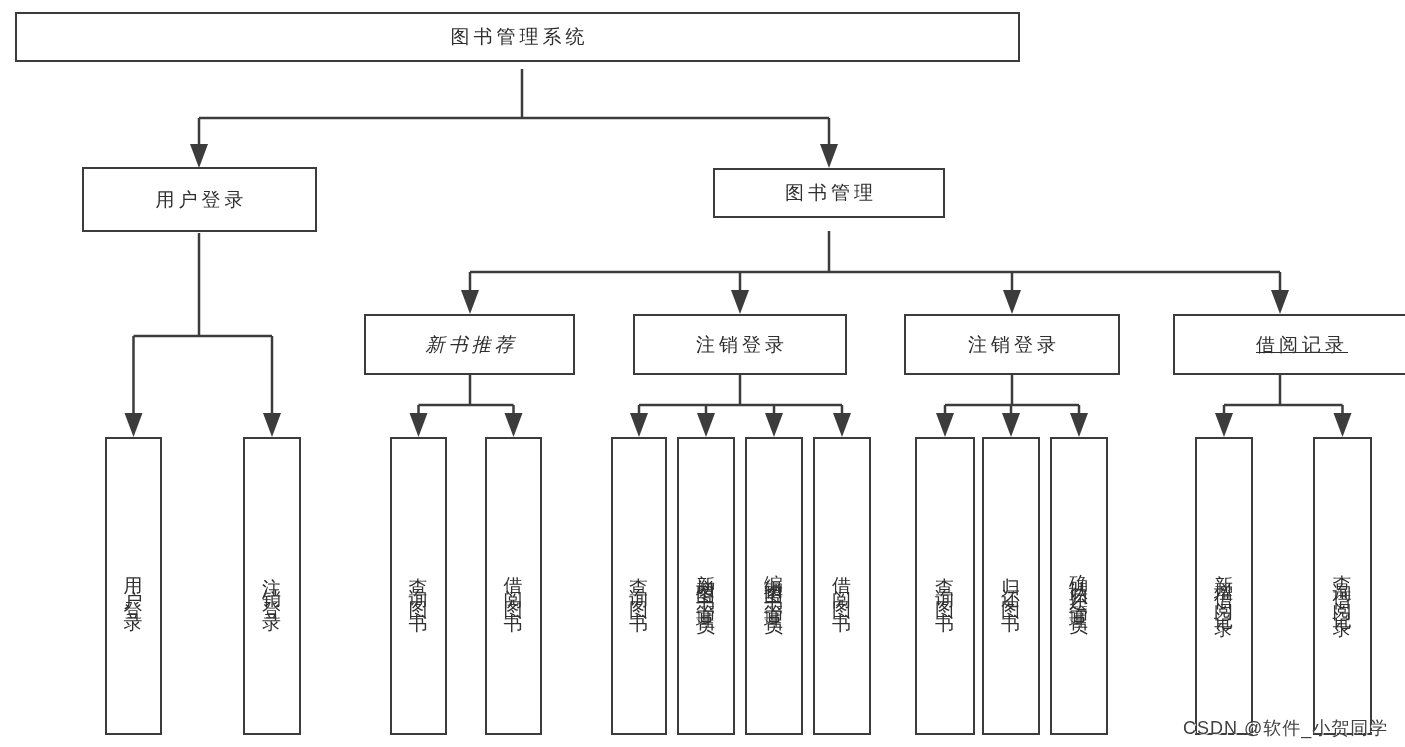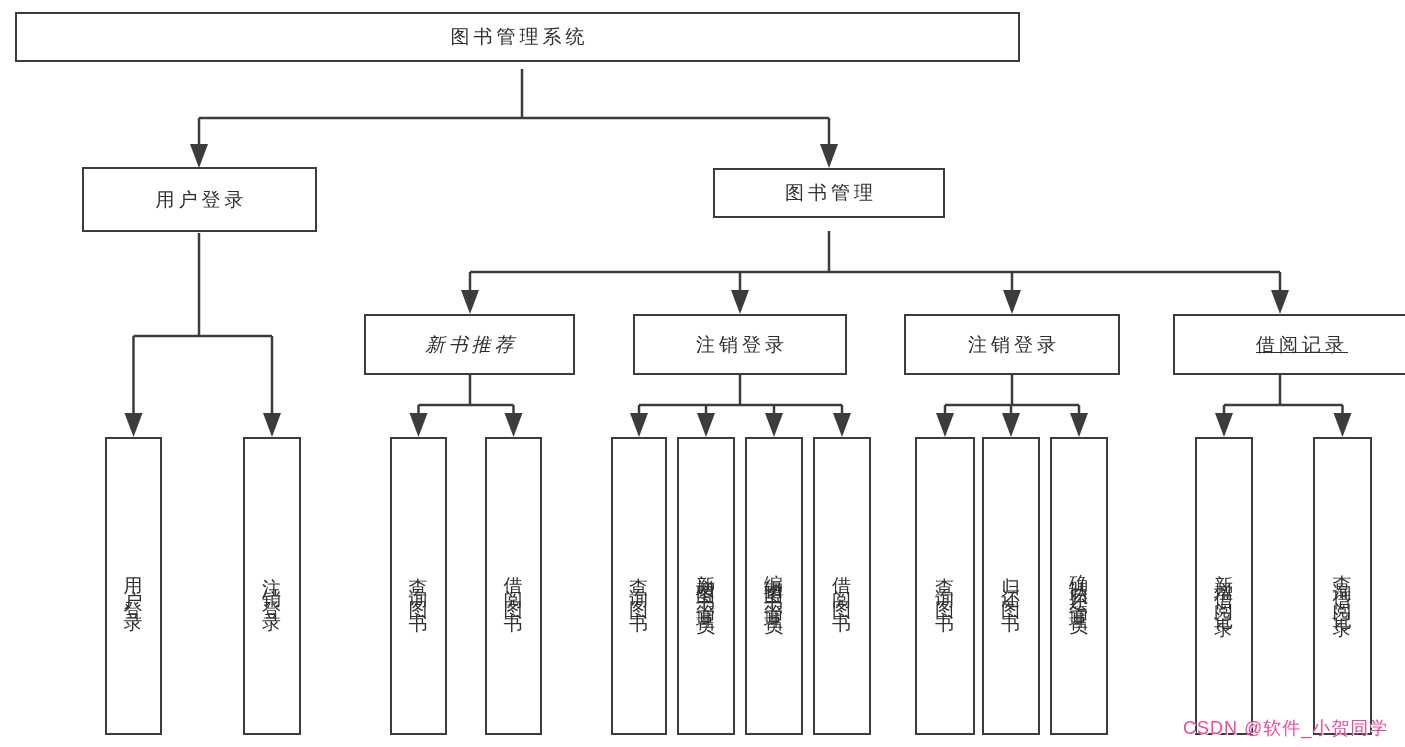--- a/index.html
+++ b/index.html
@@ -41,21 +41,21 @@
     letter-spacing: 12px;
     color: #2f2f2f;
   }
   .watermark {
     position: absolute;
     left: 1183px;
     top: 716px;
     width: 220px;
     font-size: 18px;
     letter-spacing: 1px;
-    color: #ec4899;
+    color: #404040;
     text-shadow: 1px 1px 0 rgba(255,255,255,0.9);
     white-space: nowrap;
     z-index: 5;
   }
 </style>
 </head>
 <body>
 
 <div class="stage">
 

